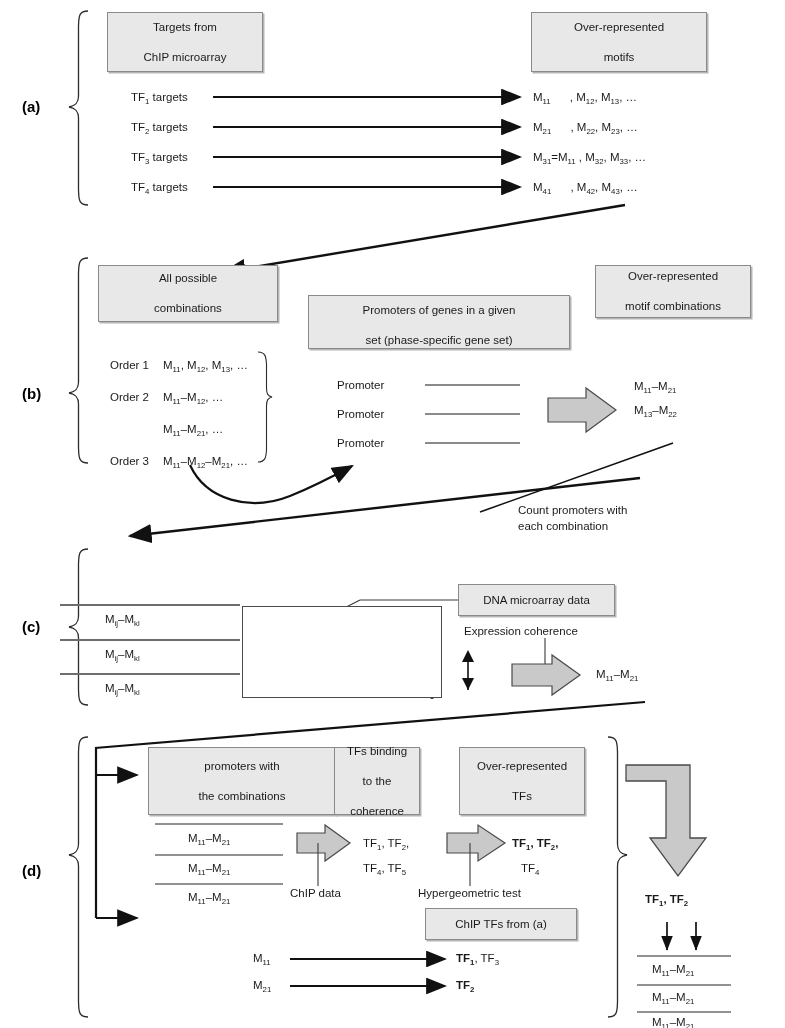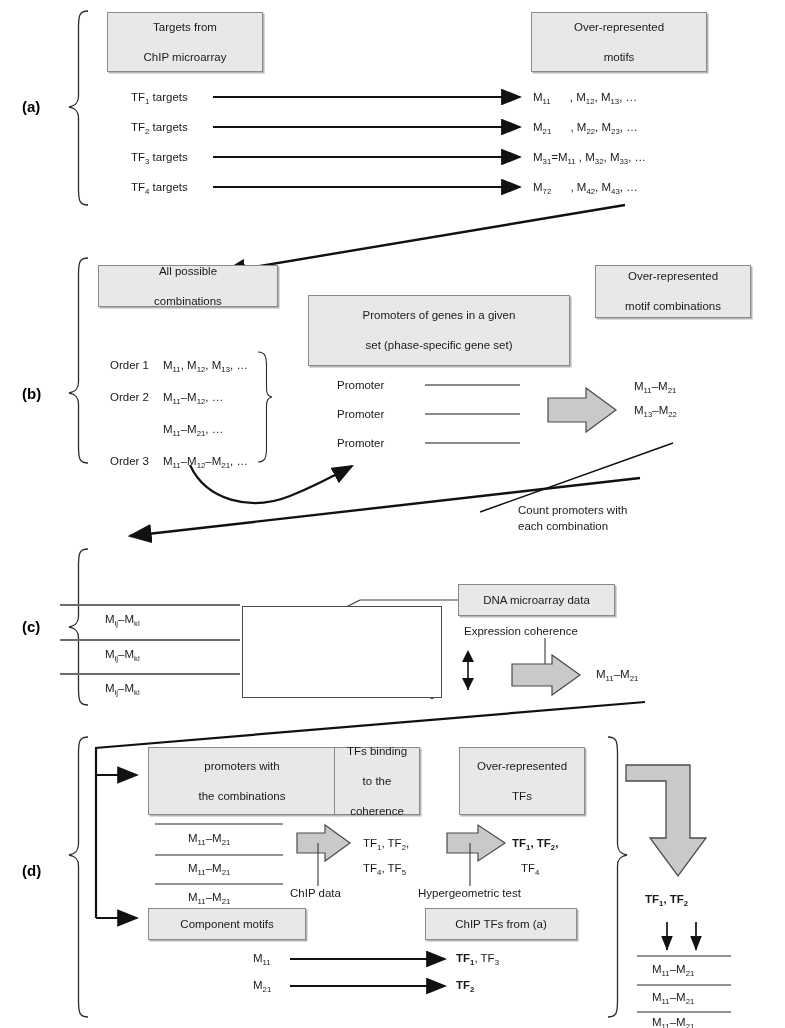--- a/index.html
+++ b/index.html
@@ -232,32 +232,32 @@
   </div>
 
   <div class="txt" style="left:131px;top:90px;">TF<sub>1</sub> targets</div>
   <div class="txt" style="left:131px;top:120px;">TF<sub>2</sub> targets</div>
   <div class="txt" style="left:131px;top:150px;">TF<sub>3</sub> targets</div>
   <div class="txt" style="left:131px;top:180px;">TF<sub>4</sub> targets</div>
 
   <div class="txt" style="left:533px;top:90px;">M<sub>11</sub>&nbsp;&nbsp;&nbsp;&nbsp;&nbsp;&nbsp;, M<sub>12</sub>, M<sub>13</sub>, …</div>
   <div class="txt" style="left:533px;top:120px;">M<sub>21</sub>&nbsp;&nbsp;&nbsp;&nbsp;&nbsp;&nbsp;, M<sub>22</sub>, M<sub>23</sub>, …</div>
   <div class="txt" style="left:533px;top:150px;">M<sub>31</sub>=M<sub>11</sub> , M<sub>32</sub>, M<sub>33</sub>, …</div>
-  <div class="txt" style="left:533px;top:180px;">M<sub>72</sub>&nbsp;&nbsp;&nbsp;&nbsp;&nbsp;&nbsp;, M<sub>42</sub>, M<sub>43</sub>, …</div>
+  <div class="txt" style="left:533px;top:180px;">M<sub>41</sub>&nbsp;&nbsp;&nbsp;&nbsp;&nbsp;&nbsp;, M<sub>42</sub>, M<sub>43</sub>, …</div>
 
   <div class="sect-label" style="left:22px;top:385px;">(b)</div>
 
-  <div class="box" style="left:98px;top:265px;width:180px;height:42px;">
+  <div class="box" style="left:98px;top:265px;width:180px;height:57px;">
     <span>
       <span>All possible</span><br>
       <span>combinations</span>
     </span>
   </div>
 
-  <div class="box" style="left:308px;top:295px;width:262px;height:71px;">
+  <div class="box" style="left:308px;top:295px;width:262px;height:54px;align-items:flex-end;">
     <span>
       <span>Promoters of genes in a given</span><br>
       <span>set (phase-specific gene set)</span>
     </span>
   </div>
 
   <div class="box" style="left:595px;top:265px;width:156px;height:53px;">
     <span>
       <span>Over-represented</span><br>
       <span>motif combinations</span>
@@ -319,23 +319,20 @@
     </span>
   </div>
 
   <div class="box" style="left:459px;top:747px;width:126px;height:68px;">
     <span>
       <span>Over-represented</span><br>
       <span>TFs</span>
     </span>
   </div>
 
-  <div class="box" style="left:148px;top:908px;width:158px;height:32px;">
-    <span>Component motifs</span>
-  </div>
 
   <div class="box" style="left:425px;top:908px;width:152px;height:32px;">
     <span>ChIP TFs from (a)</span>
   </div>
 
   <div class="txt" style="left:188px;top:831px;">M<sub>11</sub>–M<sub>21</sub></div>
   <div class="txt" style="left:188px;top:861px;">M<sub>11</sub>–M<sub>21</sub></div>
   <div class="txt" style="left:188px;top:890px;">M<sub>11</sub>–M<sub>21</sub></div>
 
   <div class="txt" style="left:363px;top:836px;">TF<sub>1</sub>, TF<sub>2</sub>,</div>

